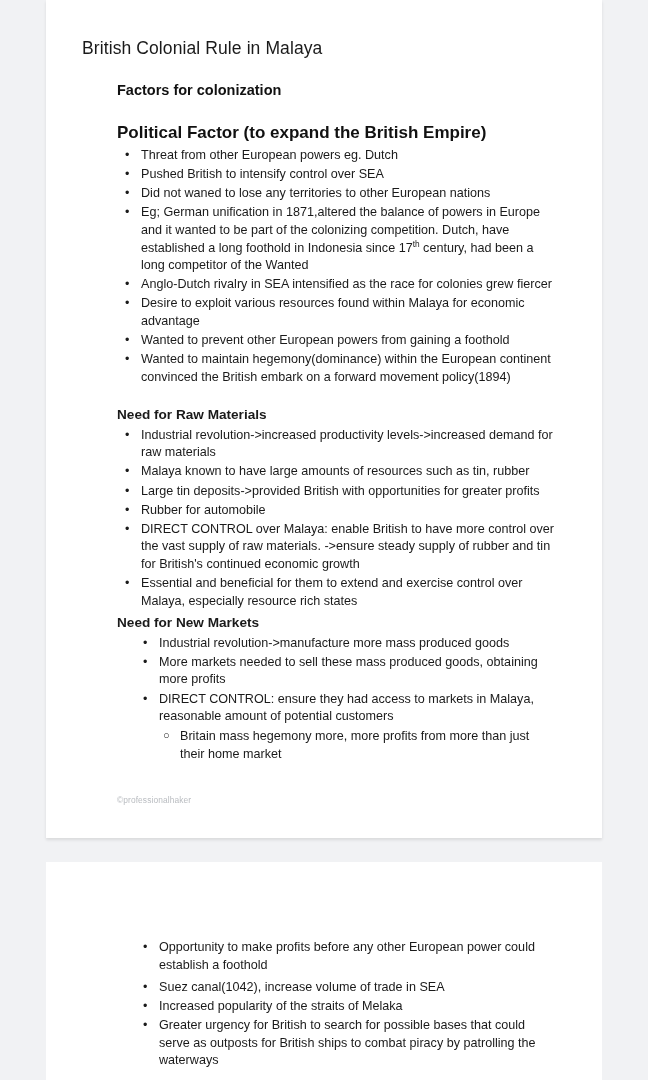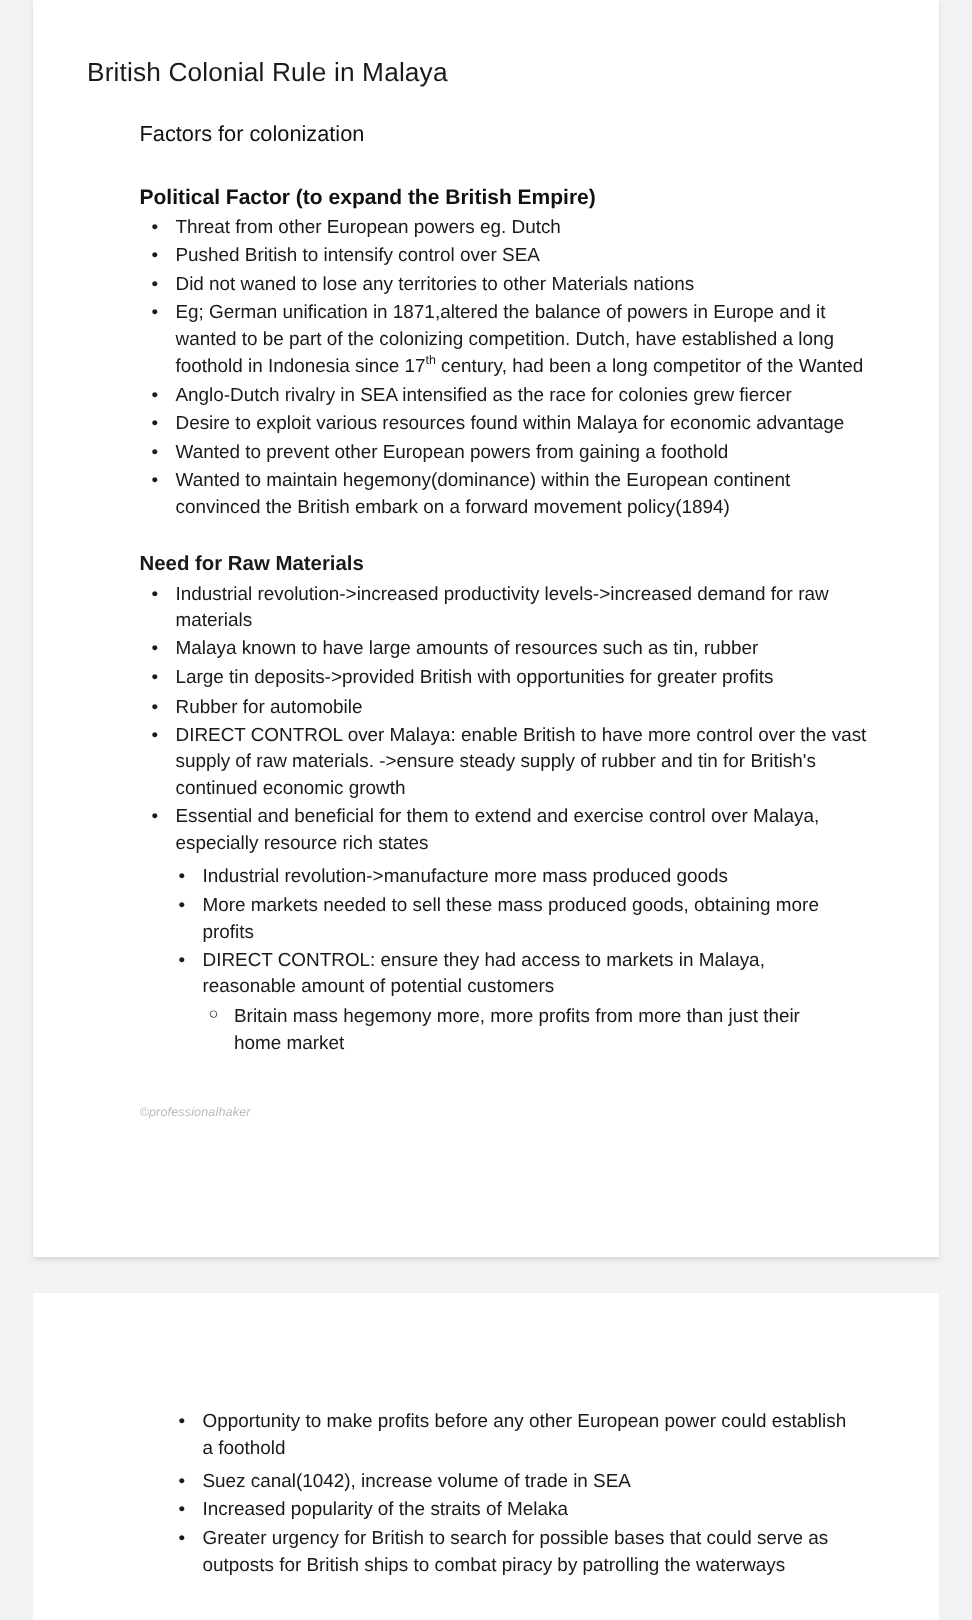--- a/index.html
+++ b/index.html
@@ -15,21 +15,21 @@
     -webkit-font-smoothing: antialiased;
   }
   .doc-viewer {
     width: 648px;
     position: relative;
     overflow: hidden;
   }
   .page {
     background: #ffffff;
     margin: 0 auto;
-    width: 604px;
+    width: 556px;
     box-sizing: border-box;
     position: relative;
   }
   .page-1 {
     padding: 0 0 14px 0;
     min-height: 838px;
     box-shadow: 0 2px 3px rgba(0,0,0,0.10);
   }
   .page-gap {
     height: 24px;
@@ -49,29 +49,29 @@
     font-size: 17.5px;
     font-weight: 400;
     color: #1a1a1a;
     margin: 0;
     padding-top: 38px;
     letter-spacing: 0.1px;
     line-height: 1.2;
   }
   .h2 {
     font-size: 14.5px;
-    font-weight: normal;
+    font-weight: bold;
     color: #111;
     margin: 0;
     padding-top: 22px;
     padding-left: 35px;
     line-height: 1.3;
   }
   .h3 {
-    font-size: 14px;
+    font-size: 17px;
     font-weight: bold;
     color: #111;
     margin: 0;
     padding-top: 22px;
     padding-left: 35px;
     line-height: 1.3;
   }
   .h4 {
     font-size: 13.6px;
     font-weight: 700;
@@ -125,21 +125,20 @@
     vertical-align: super;
     line-height: 0;
   }
 
   .watermark {
     font-size: 8.4px;
     color: #b9bcc0;
     padding-top: 30px;
     padding-left: 35px;
     letter-spacing: 0.1px;
-    font-style: italic;
   }
 
   .page-2-top-pad { height: 74px; }
   .page-2-bottom { padding-bottom: 4px; }
 </style>
 </head>
 <body style="background: rgb(241, 242, 244);">
 
 <div class="doc-viewer">
 
@@ -156,21 +155,21 @@
         <li class="item">
           <span class="marker">•</span>
           <span class="txt">Threat from other European powers eg. Dutch</span>
         </li>
         <li class="item">
           <span class="marker">•</span>
           <span class="txt">Pushed British to intensify control over SEA</span>
         </li>
         <li class="item">
           <span class="marker">•</span>
-          <span class="txt">Did not waned to lose any territories to other Materials nations</span>
+          <span class="txt">Did not waned to lose any territories to other European nations</span>
         </li>
         <li class="item">
           <span class="marker">•</span>
           <span class="txt"><span>Eg; German unification in 1871,altered the balance of powers in Europe and it wanted to be part of the colonizing competition. Dutch, have established a long foothold in Indonesia since 17</span><sup>th</sup><span> century, had been a long competitor of the Wanted</span></span>
         </li>
         <li class="item">
           <span class="marker">•</span>
           <span class="txt">Anglo-Dutch rivalry in SEA intensified as the race for colonies grew fiercer</span>
         </li>
         <li class="item">
@@ -210,20 +209,21 @@
         <li class="item">
           <span class="marker">•</span>
           <span class="txt">DIRECT CONTROL over Malaya: enable British to have more control over the vast supply of raw materials. -&gt;ensure steady supply of rubber and tin for British's continued economic growth</span>
         </li>
         <li class="item">
           <span class="marker">•</span>
           <span class="txt">Essential and beneficial for them to extend and exercise control over Malaya, especially resource rich states</span>
         </li>
       </ul>
 
+      <h4 class="h4 no-gap">Need for New Markets</h4>
 
       <ul class="lvl2">
         <li class="item">
           <span class="marker">•</span>
           <span class="txt">Industrial revolution-&gt;manufacture more mass produced goods</span>
         </li>
         <li class="item">
           <span class="marker">•</span>
           <span class="txt">More markets needed to sell these mass produced goods, obtaining more profits</span>
         </li>

